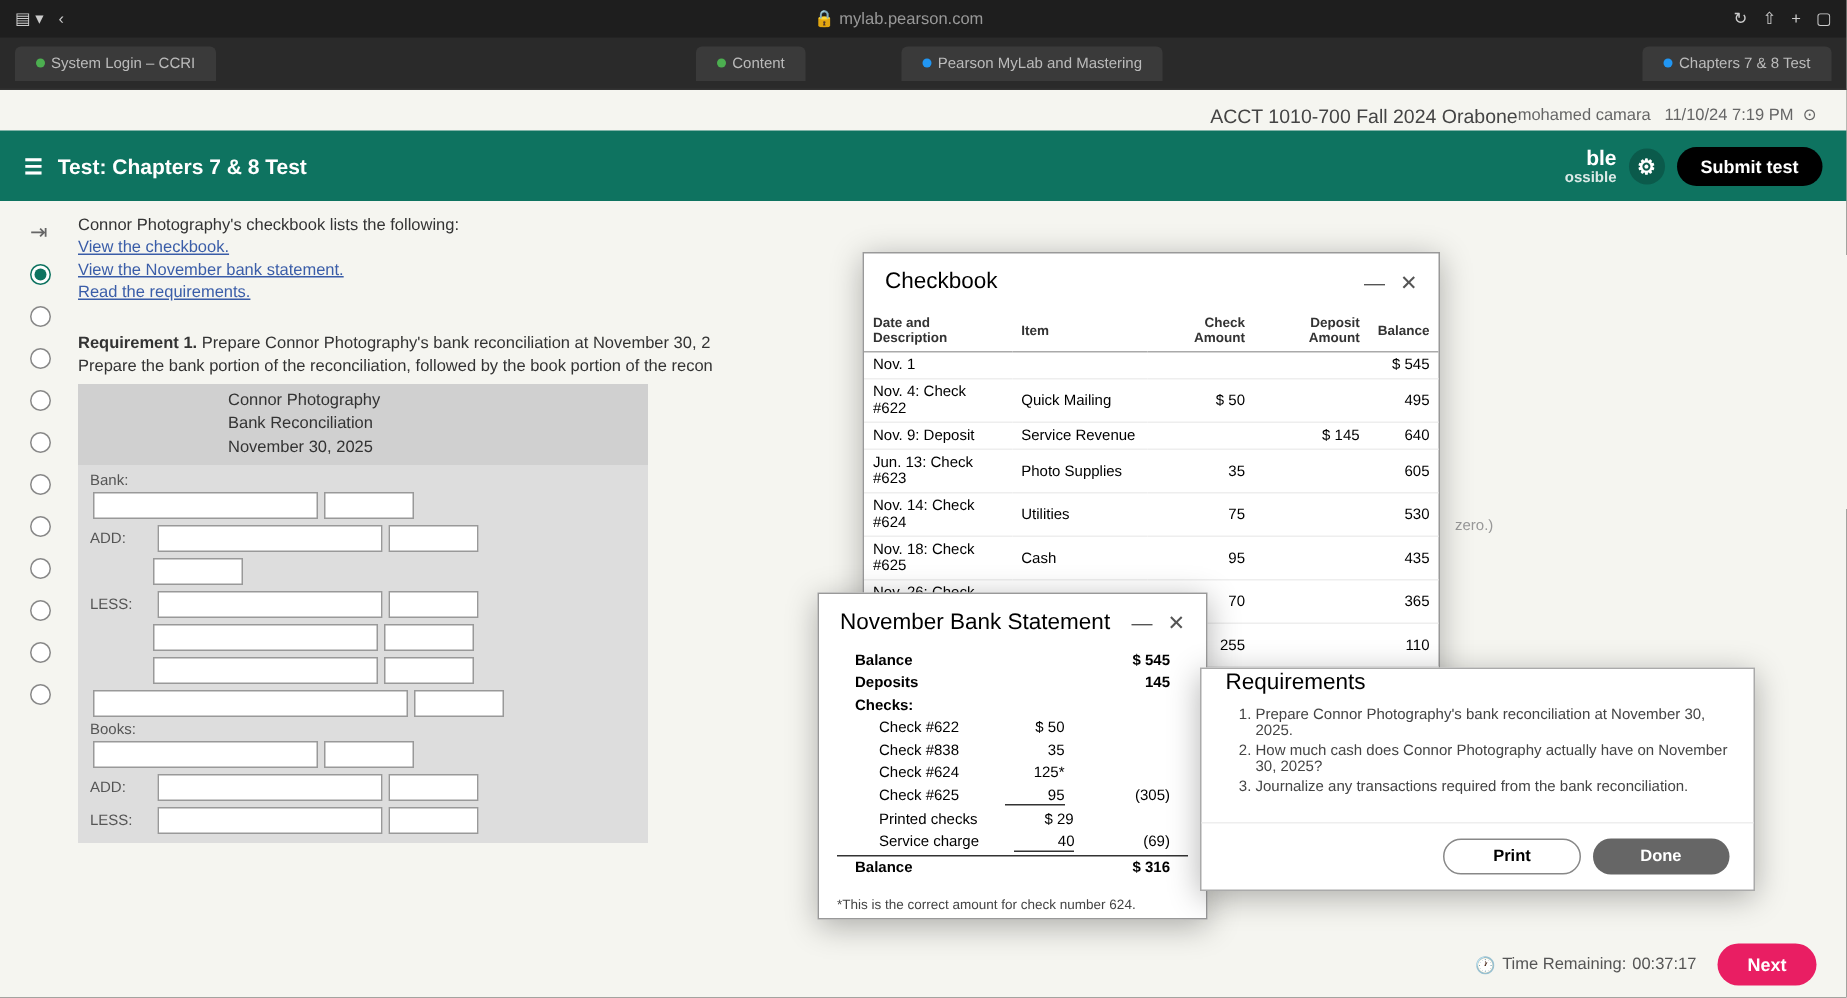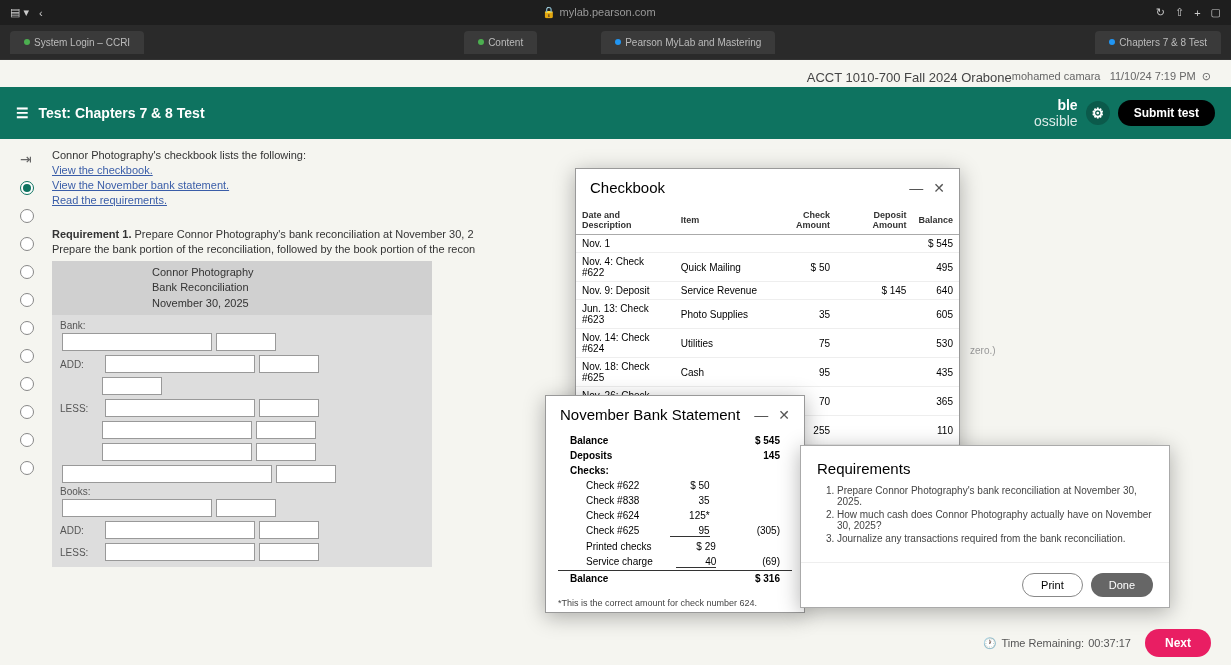--- a/index.html
+++ b/index.html
@@ -13,21 +13,21 @@
 .tab.blue-dot::before { content: ''; width: 6px; height: 6px; background: #2196f3; border-radius: 50%; display: inline-block; }
 .tab.last { margin-left: auto; }
 
 .content { position: relative; background: #f5f5f0; height: 605px; }
 .breadcrumb { background: #f5f5f0; padding: 10px 20px 2px; font-size: 13px; color: #444; display:flex; justify-content:flex-end; }
 .user-info { font-size: 11px; color: #666; }
 .green-bar { background: #0e7360; color: #fff; padding: 10px 16px; display: flex; align-items: center; gap: 10px; font-size: 14px; font-weight: bold; }
 .green-bar .right { margin-left: auto; display:flex; align-items:center; gap:8px;}
 .submit-btn { background: #000; color: #fff; border-radius: 16px; padding: 6px 16px; font-size: 12px; font-weight: bold; border:none;}
 .gear { width: 24px; height:24px; background:#0b5a4b; border-radius:50%; display:flex; align-items:center; justify-content:center; color:#fff; font-size:14px;}
-.green-sub { font-size:14px; opacity:0.85; font-weight:normal; display:block;}
+.green-sub { font-size:10px; opacity:0.85; font-weight:bold; display:block;}
 
 .main-body { padding: 10px 20px; position: relative; display:flex; gap:8px;}
 .step-col { width: 24px; display:flex; flex-direction:column; gap:14px; padding-top:2px;}
 .step-radio { width: 14px; height:14px; border:1px solid #888; border-radius:50%; background:#fff;}
 .step-radio.sel { border-color:#0e7360;}
 .step-radio.sel::after{content:''; display:block; width:8px; height:8px; background:#0e7360; border-radius:50%; margin:2px;}
 .arrow-step { font-size:14px; color:#666;}
 
 .question-area { font-size: 11px; color: #333; }
 .question-area a { color: #3a5da8; text-decoration: underline; cursor:pointer;}
@@ -58,25 +58,25 @@
 .bankstmt { top: 335px; left: 545px; width: 260px; }
 .bs-table { width:100%; font-size:10px; padding:0 12px 8px;}
 .bs-row { display:flex; justify-content:space-between; padding:2px 12px;}
 .bs-row.bold { font-weight:bold;}
 .bs-row.indent { padding-left: 28px;}
 .bs-row .num{ min-width:40px; text-align:right;}
 .bs-underline{ border-bottom:1px solid #333;}
 .bs-note { font-size:9px; padding:4px 12px; color:#444;}
 
 .req-modal { top: 385px; left: 800px; width: 370px; background:#fff; border:1px solid #aaa; box-shadow:0 4px 20px rgba(0,0,0,0.3); padding: 0; }
-.req-modal h3 { font-size:15px; padding:14px 16px 8px; font-weight:normal;}
+.req-modal h3 { font-size:15px; padding:0 16px 8px; font-weight:normal;}
 .req-modal ol { padding: 0 16px 16px 36px; font-size:10px; color:#444;}
 .req-modal ol li { margin-bottom:2px;}
 .req-modal .btns { display:flex; justify-content:flex-end; gap:8px; padding:10px 16px; border-top:1px solid #eee;}
-.req-modal button { border-radius:14px; padding:5px 18px; font-size:11px; border:1px solid #888; background:#fff;}
+.req-modal button { border-radius:14px; padding:5px 32px; font-size:11px; border:1px solid #888; background:#fff;font-weight:bold;}
 .req-modal button.done { background:#666; color:#fff; border:none;}
 
 .footer { position:absolute; bottom:8px; right:20px; display:flex; align-items:center; gap:14px;}
 .timer { font-size:11px; color:#555; display:flex; align-items:center; gap:4px;}
 .next-btn { background:#e91e63; color:#fff; border:none; border-radius:16px; padding:7px 20px; font-size:12px; font-weight:bold;}
 
 .bg-text { position:absolute; font-size:10px; color:#999;}
 </style>
 </head>
 <body>

